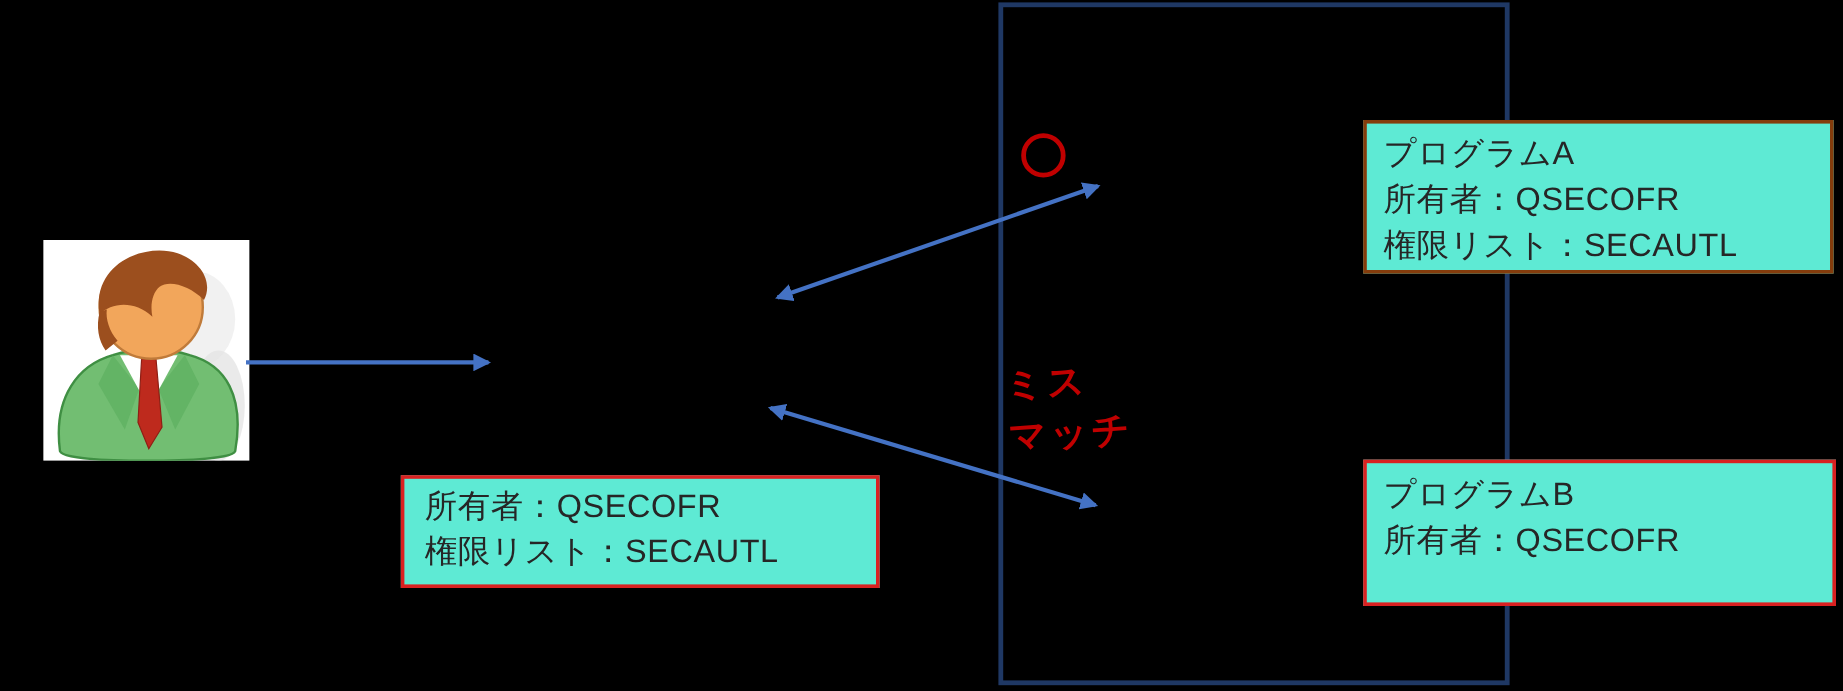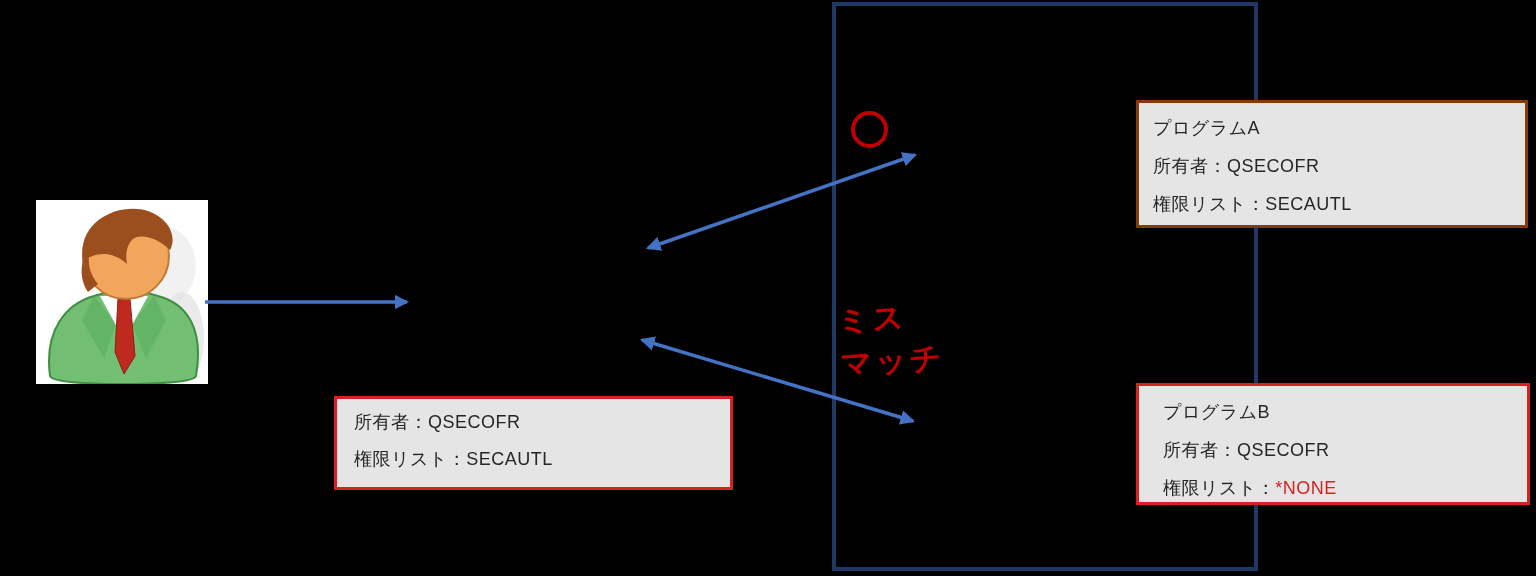--- a/index.html
+++ b/index.html
@@ -8,29 +8,29 @@
     overflow:hidden;font-family:"Liberation Sans","DejaVu Sans",sans-serif;
   }
   .abs{position:absolute;}
   
   #system-frame{
     left:832px;top:2px;width:426px;height:569px;
     border:4px solid #1F3864;box-sizing:border-box;background:transparent;
   }
   
   .info-box{
-    background:#e5e5e5;box-sizing:border-box;color:#262626;
-    font-size:18px;line-height:38px;letter-spacing:0.5px;
+    background:#5eead4;box-sizing:border-box;color:#262626;
+    font-size:27px;line-height:38px;letter-spacing:0.5px;
   }
   #user-box{left:334px;top:396px;width:399px;height:94px;border:3px solid #D92121;
     padding:5px 0 0 17px;line-height:37px;}
   #program-a-box{left:1136px;top:100px;width:392px;height:128px;border:3px solid #843C0C;
     padding:6px 0 0 14px;z-index:3;}
   #program-b-box{left:1136px;top:383px;width:394px;height:122px;border:3px solid #D92121;
-    padding:7px 0 0 24px;z-index:3;}
+    padding:7px 0 0 14px;z-index:3;}
   .red-value{color:#D92121;}
   
   #ok-circle{
     left:851px;top:111px;width:29px;height:29px;
     border:4px solid #C00000;border-radius:50%;
   }
   
   #mismatch-label{
     left:836px;top:300px;color:#C00000;font-weight:bold;
     font-size:31px;line-height:43px;letter-spacing:3px;
@@ -84,21 +84,20 @@
 
   <div class="abs info-box" id="program-a-box">
     <div>プログラムA</div>
     <div>所有者：QSECOFR</div>
     <div>権限リスト：SECAUTL</div>
   </div>
 
   <div class="abs info-box" id="program-b-box">
     <div>プログラムB</div>
     <div>所有者：QSECOFR</div>
-    <div><span>権限リスト：</span><span class="red-value">*NONE</span></div>
   </div>
 
   <div class="abs" id="ok-circle"></div>
 
   <div class="abs" id="mismatch-label">
     <div>ミス</div>
     <div>マッチ</div>
   </div>
 
 

